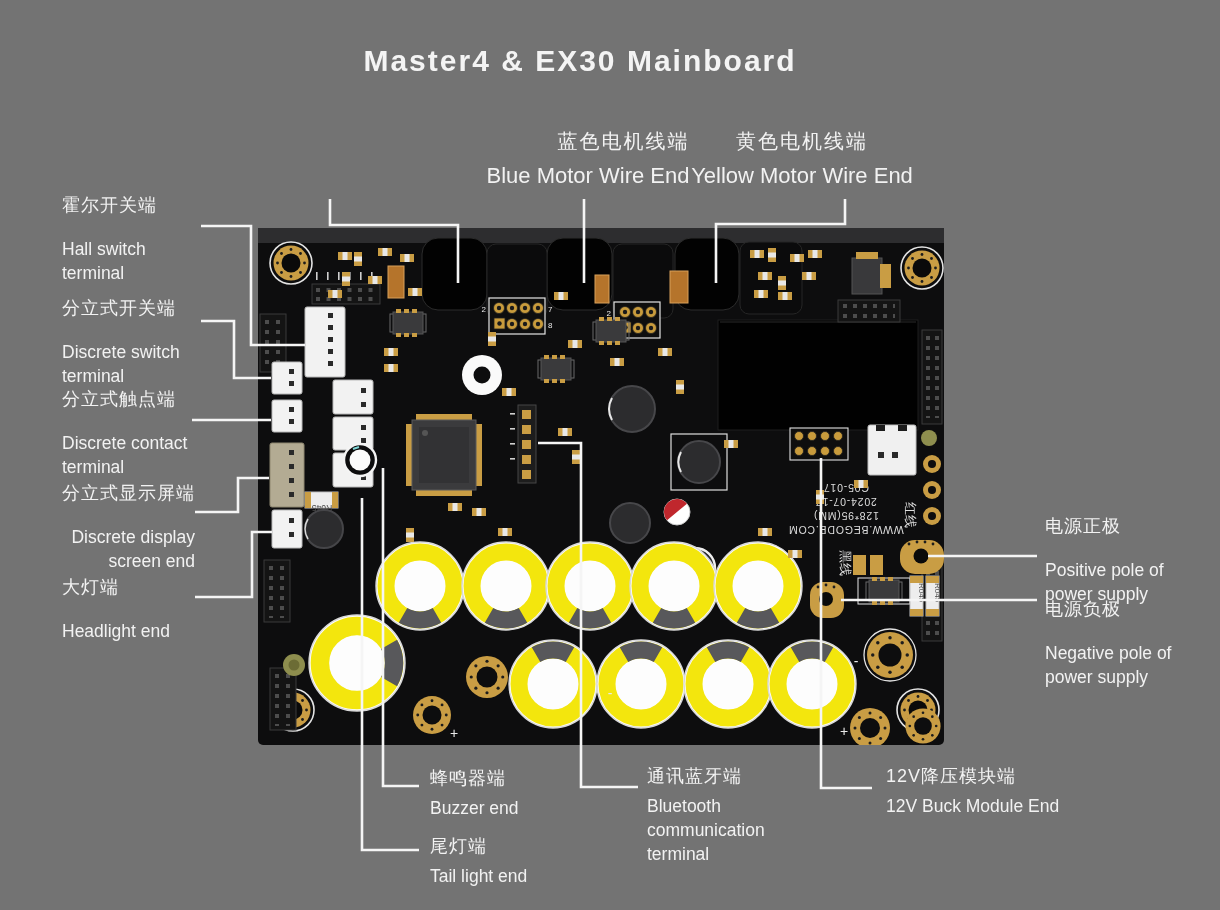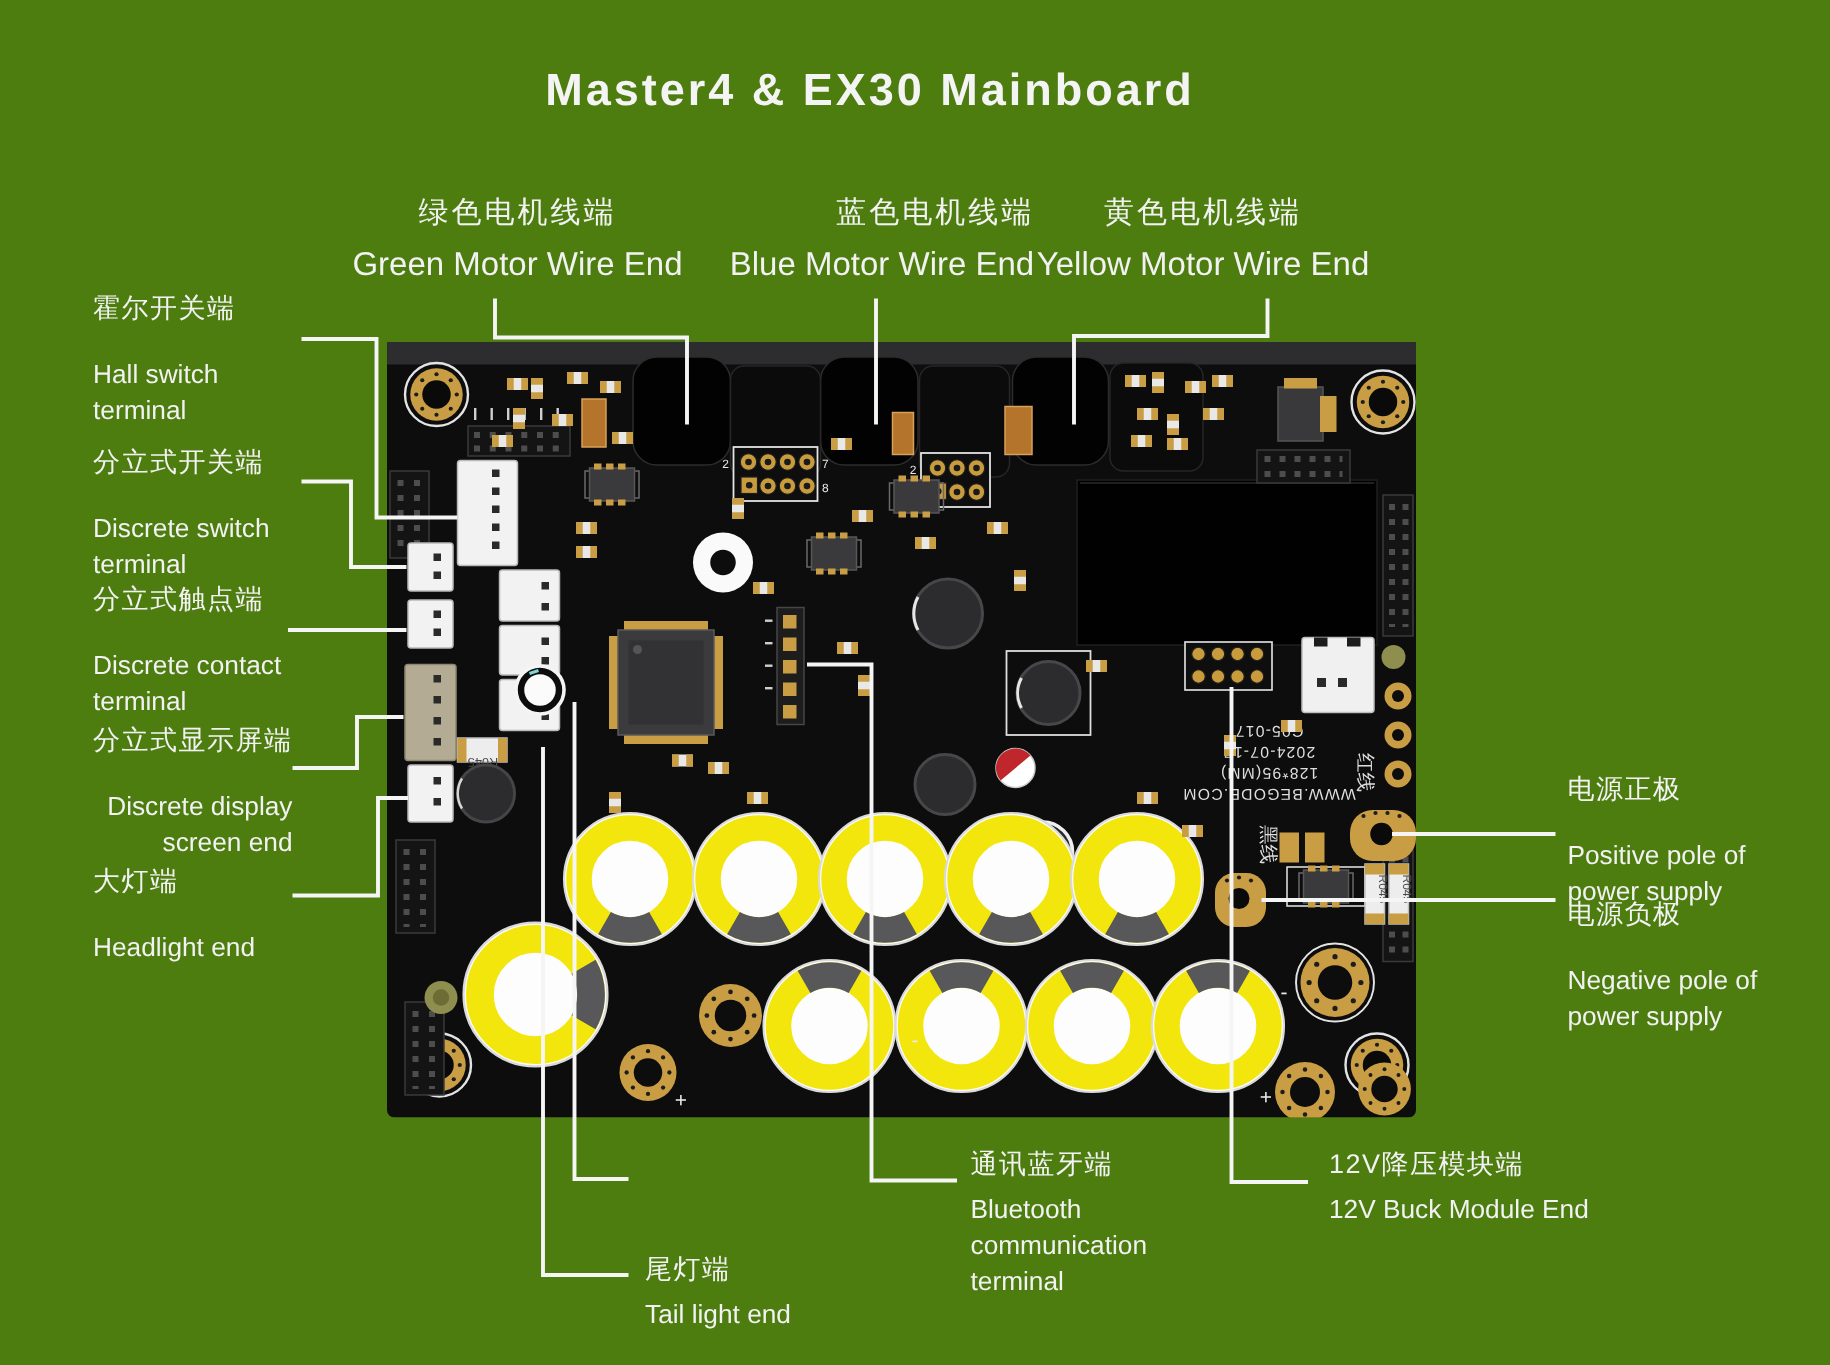--- a/index.html
+++ b/index.html
@@ -1,17 +1,17 @@
 <!DOCTYPE html>
 <html><head>
 <meta charset="utf-8">
 <style>
   html,body{margin:0;padding:0;}
   body{background:#3a3a3c;font-family:"Liberation Sans","DejaVu Sans",sans-serif;}
-  .canvas{position:relative;width:1220px;height:910px;background:#4d7c0f;overflow:hidden;margin:0 auto;}
+  .canvas{position:relative;width:1220px;height:910px;background:#737373;overflow:hidden;margin:0 auto;}
   .title{position:absolute;left:580px;top:44px;transform:translateX(-50%);
          color:#f4f4f4;font-size:30px;font-weight:bold;letter-spacing:2px;white-space:nowrap;}
   .lbl{position:absolute;color:#f2f2f2;}
   .lbl .zh{font-size:18px;letter-spacing:1px;}
   .lbl .en{font-size:17.5px;line-height:24px;white-space:pre-line;margin-top:20px;}
   .lbl-top{text-align:center;transform:translateX(-50%);}
   .lbl-top .zh{font-size:20px;letter-spacing:2px;}
   .lbl-top .en{font-size:22px;margin-top:9px;}
   .lbl-bot .en{margin-top:6px;}
   svg{position:absolute;left:0;top:0;}
@@ -463,24 +463,20 @@
     <polyline points="195,512 238,512 238,478 269,478"></polyline>
     <polyline points="195,597 252,597 252,532 272,532"></polyline>
     <polyline points="928,556 1037,556"></polyline>
     <polyline points="841,600 1037,600"></polyline>
     <polyline points="383,468 383,786 419,786"></polyline>
     <polyline points="362,498 362,850 419,850"></polyline>
     <polyline points="538,443 581,443 581,787 638,787"></polyline>
     <polyline points="821,458 821,788 872,788"></polyline>
   </svg>
 
-  <div class="lbl lbl-top" style="left:345px;top:128px;">
-    <div class="zh">绿色电机线端</div>
-    <div class="en">Green Motor Wire End</div>
-  </div>
   <div class="lbl lbl-top" style="left:588px;top:128px;text-align:right;">
     <div class="zh">蓝色电机线端</div>
     <div class="en">Blue Motor Wire End</div>
   </div>
   <div class="lbl lbl-top" style="left:802px;top:128px;">
     <div class="zh">黄色电机线端</div>
     <div class="en">Yellow Motor Wire End</div>
   </div>
 
   <div class="lbl" style="left:62px;top:193px;">
@@ -512,20 +508,24 @@
     <div class="zh">电源正极</div>
     <div class="en">Positive pole of
 power supply</div>
   </div>
   <div class="lbl" style="left:1045px;top:597px;">
     <div class="zh">电源负极</div>
     <div class="en">Negative pole of
 power supply</div>
   </div>
 
+  <div class="lbl lbl-bot" style="left:430px;top:766px;">
+    <div class="zh">蜂鸣器端</div>
+    <div class="en">Buzzer end</div>
+  </div>
   <div class="lbl lbl-bot" style="left:430px;top:834px;">
     <div class="zh">尾灯端</div>
     <div class="en">Tail light end</div>
   </div>
   <div class="lbl lbl-bot" style="left:647px;top:764px;">
     <div class="zh">通讯蓝牙端</div>
     <div class="en">Bluetooth
 communication
 terminal</div>
   </div>

